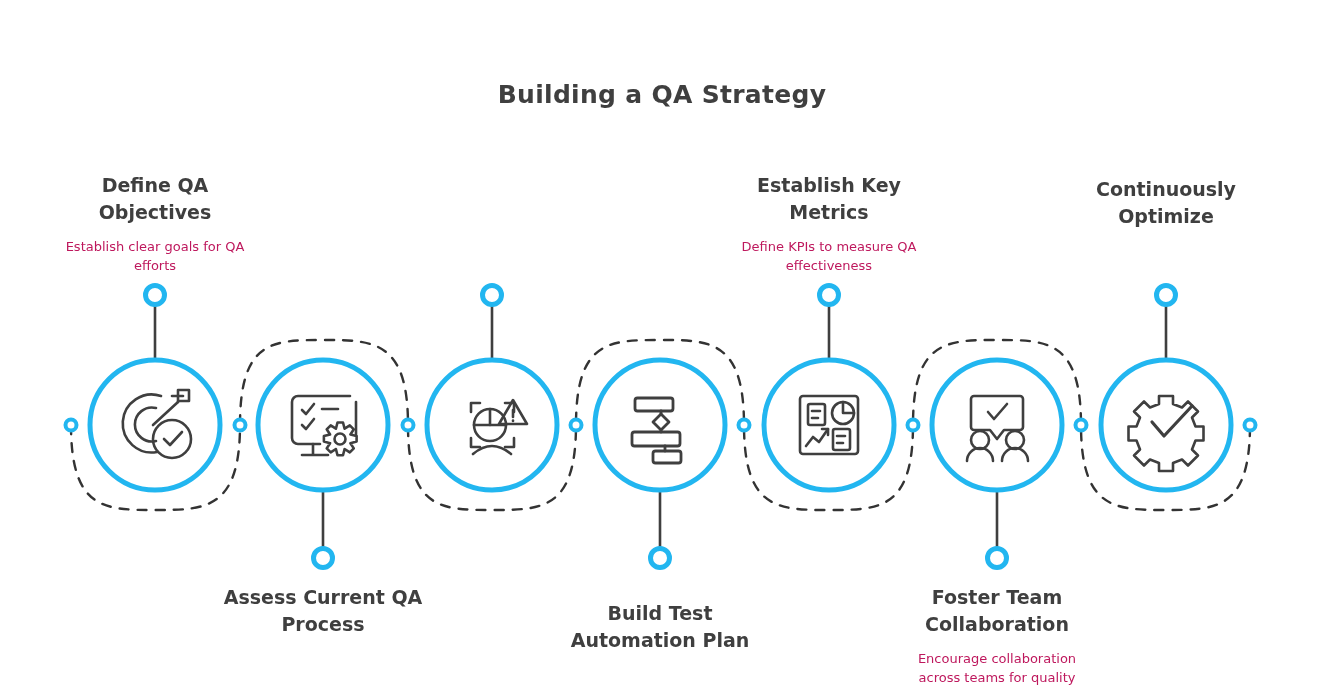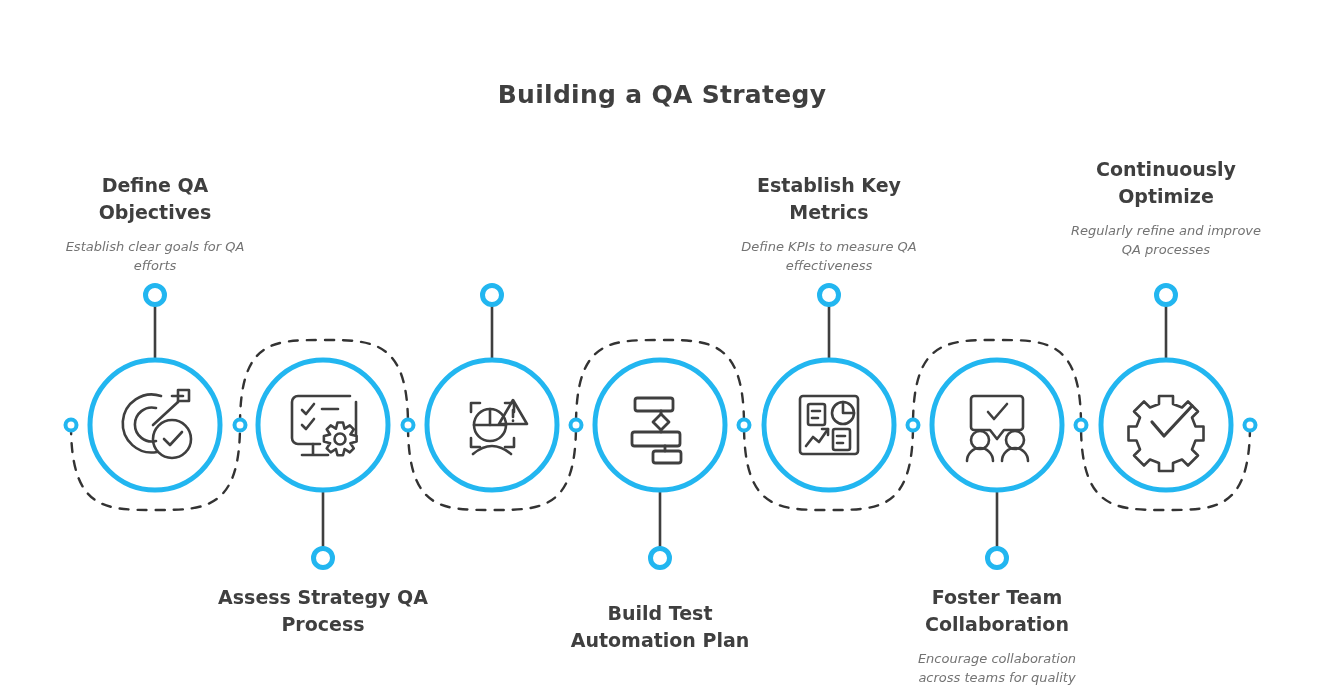--- a/index.html
+++ b/index.html
@@ -57,26 +57,25 @@
   .label-title {
     font-size: 19px;
     font-weight: bold;
     color: #3f3f3f;
     line-height: 1.42;
     white-space: pre-line;
     font-family: "DejaVu Sans", "Liberation Sans", sans-serif;
   }
   .label-desc {
     font-size: 13px;
-    color: #737373;
+    color: #be185d;
     line-height: 1.5;
     white-space: pre-line;
     margin-top: 11px;
     font-family: "DejaVu Sans", "Liberation Sans", sans-serif;
-    font-style: italic;
   }
   .label-block.above .label-title { margin-bottom: 0; }
 </style>
 </head>
 <body>
 
 <div id="stage">
 
   <div id="chart-title">Building a QA Strategy</div>
 
@@ -231,21 +230,21 @@
   </div>
 
   <div class="label-block above" style="left:35px; top:132px;">
     <div class="label-title">Define QA
 Objectives</div>
     <div class="label-desc">Establish clear goals for QA
 efforts</div>
   </div>
 
   <div class="label-block below" style="left:203px; top:544px;">
-    <div class="label-title">Assess Strategy QA
+    <div class="label-title">Assess Current QA
 Process</div>
   </div>
 
   <div class="label-block above" style="left:372px; top:132px;">
   </div>
 
   <div class="label-block below" style="left:540px; top:560px;">
     <div class="label-title">Build Test
 Automation Plan</div>
   </div>
@@ -257,20 +256,18 @@
 across teams for quality</div>
   </div>
 
   <div class="label-block above" style="left:709px; top:132px;">
     <div class="label-title">Establish Key
 Metrics</div>
     <div class="label-desc">Define KPIs to measure QA
 effectiveness</div>
   </div>
 
-  <div class="label-block above" style="left:1046px; top:116px;">
+  <div class="label-block above" style="left:1046px; top:136px;">
     <div class="label-title">Continuously
 Optimize</div>
-    <div class="label-desc">Regularly refine and improve
-QA processes</div>
   </div>
 
 </div>
 
 </body></html>

